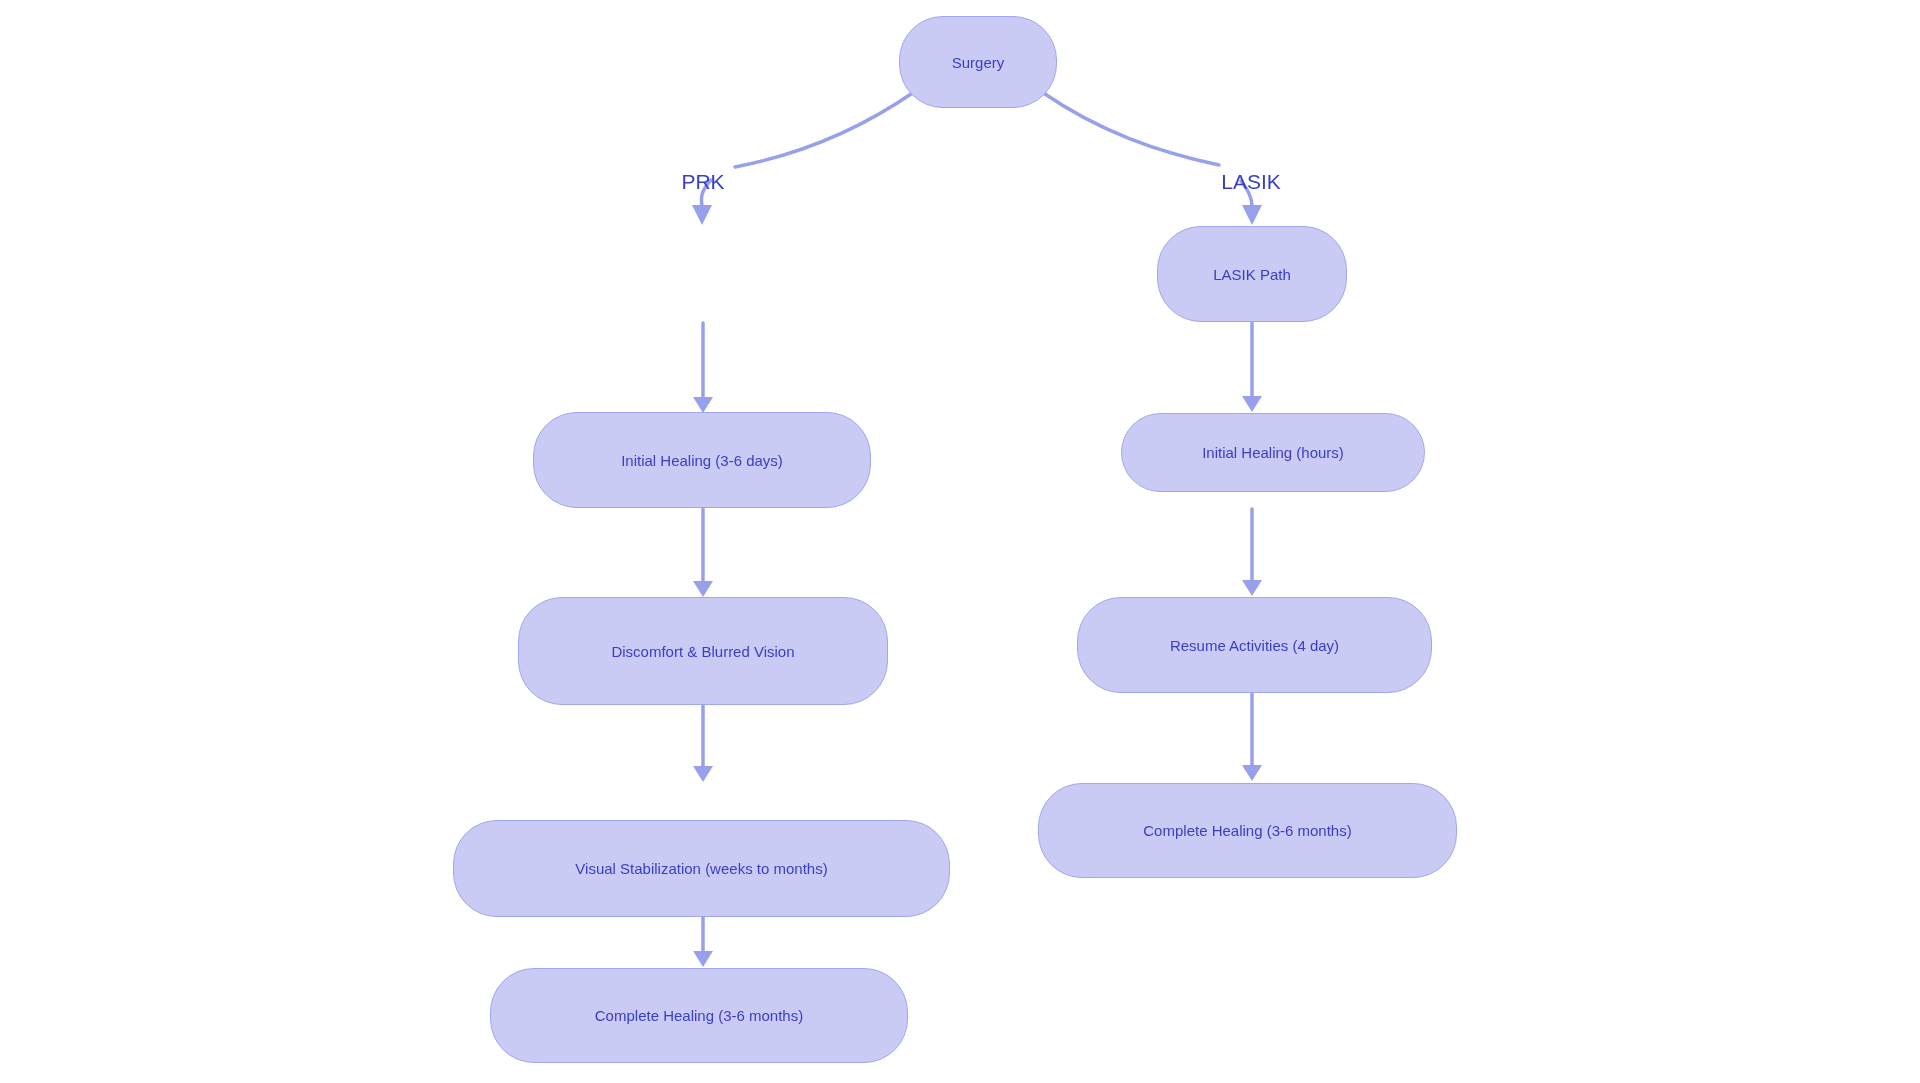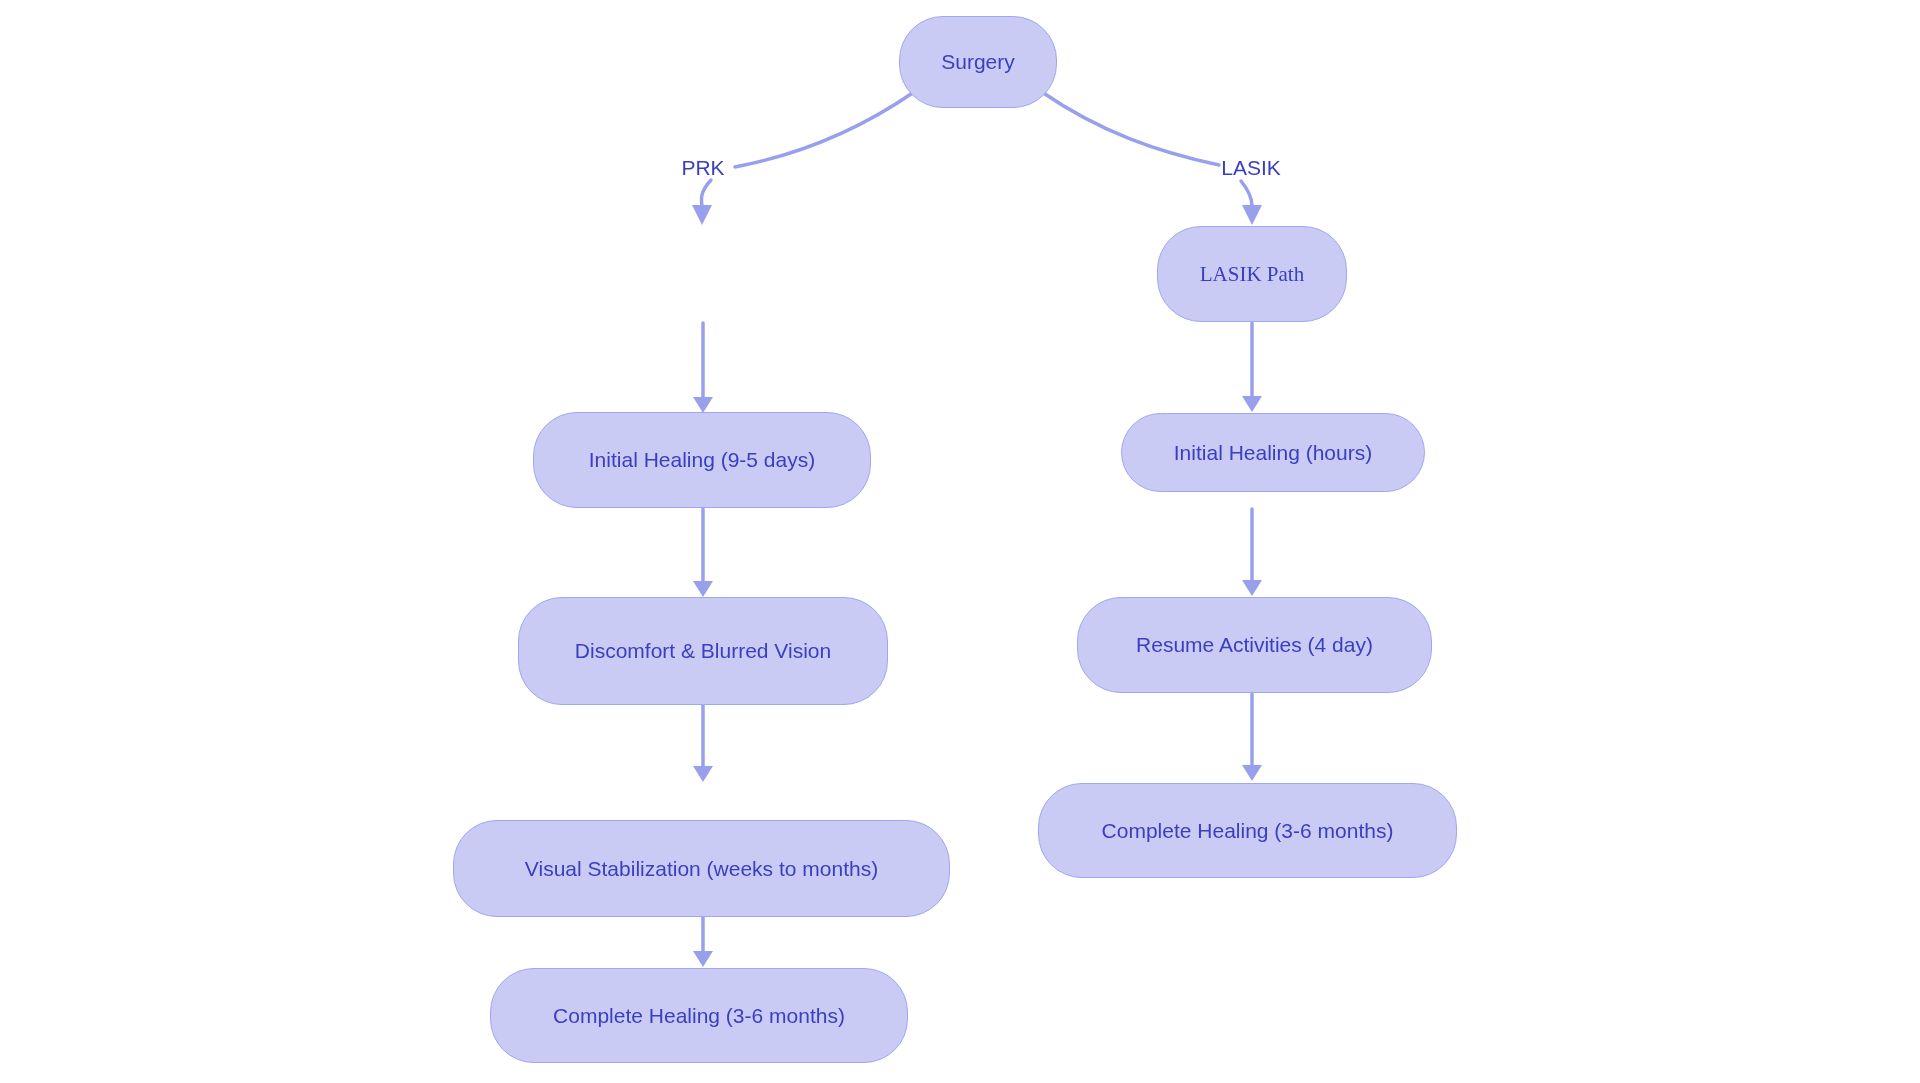--- a/index.html
+++ b/index.html
@@ -36,32 +36,33 @@
   .node {
     position: absolute;
     box-sizing: border-box;
     background: #c9cbf5;
     border: 1.5px solid #9fa7ef;
     border-radius: 44px;
     display: flex;
     align-items: center;
     justify-content: center;
     color: #3a3fc0;
-    font-size: 21px;
+    font-size: 15px;
     text-align: center;
     z-index: 1;
     white-space: nowrap;
   }
   .edge-label {
     position: absolute;
     color: #3a3fc0;
     font-size: 21px;
     text-align: center;
     z-index: 1;
     white-space: nowrap;
+    margin-top: 14px;
   }
 </style>
 </head>
 <body>
 
 <div class="canvas">
 
   <svg class="edges-layer" viewBox="0 0 1920 1083" xmlns="http://www.w3.org/2000/svg">
 
     <path class="edge-path" d="M 914 92 C 856 132 798 155 735 167"></path>
@@ -93,36 +94,36 @@
     <path class="edge-path" d="M 1252 694 L 1252 766"></path>
     <polygon class="arrowhead" points="1242,765 1262,765 1252,781"></polygon>
   </svg>
 
   <div class="node" style="left:899px; top:16px; width:158px; height:92px;">
     <span>Surgery</span>
   </div>
 
 
   <div class="node" style="left:533px; top:412px; width:338px; height:96px;">
-    <span>Initial Healing (9-5 days)</span>
+    <span>Initial Healing (3-6 days)</span>
   </div>
 
   <div class="node" style="left:518px; top:597px; width:370px; height:108px;">
     <span>Discomfort &amp; Blurred Vision</span>
   </div>
 
   <div class="node" style="left:453px; top:782px; width:497px; height:97px;margin-top:38px;">
     <span>Visual Stabilization (weeks to months)</span>
   </div>
 
   <div class="node" style="left:490px; top:968px; width:418px; height:95px;">
     <span>Complete Healing (3-6 months)</span>
   </div>
 
-  <div class="node" style="left:1157px; top:226px; width:190px; height:96px;font-family:Liberation Serif, serif;">
+  <div class="node" style="left:1157px; top:226px; width:190px; height:96px;">
     <span>LASIK Path</span>
   </div>
 
   <div class="node" style="left:1121px; top:413px; width:304px; height:79px;">
     <span>Initial Healing (hours)</span>
   </div>
 
   <div class="node" style="left:1077px; top:597px; width:355px; height:96px;">
     <span>Resume Activities (4 day)</span>
   </div>

